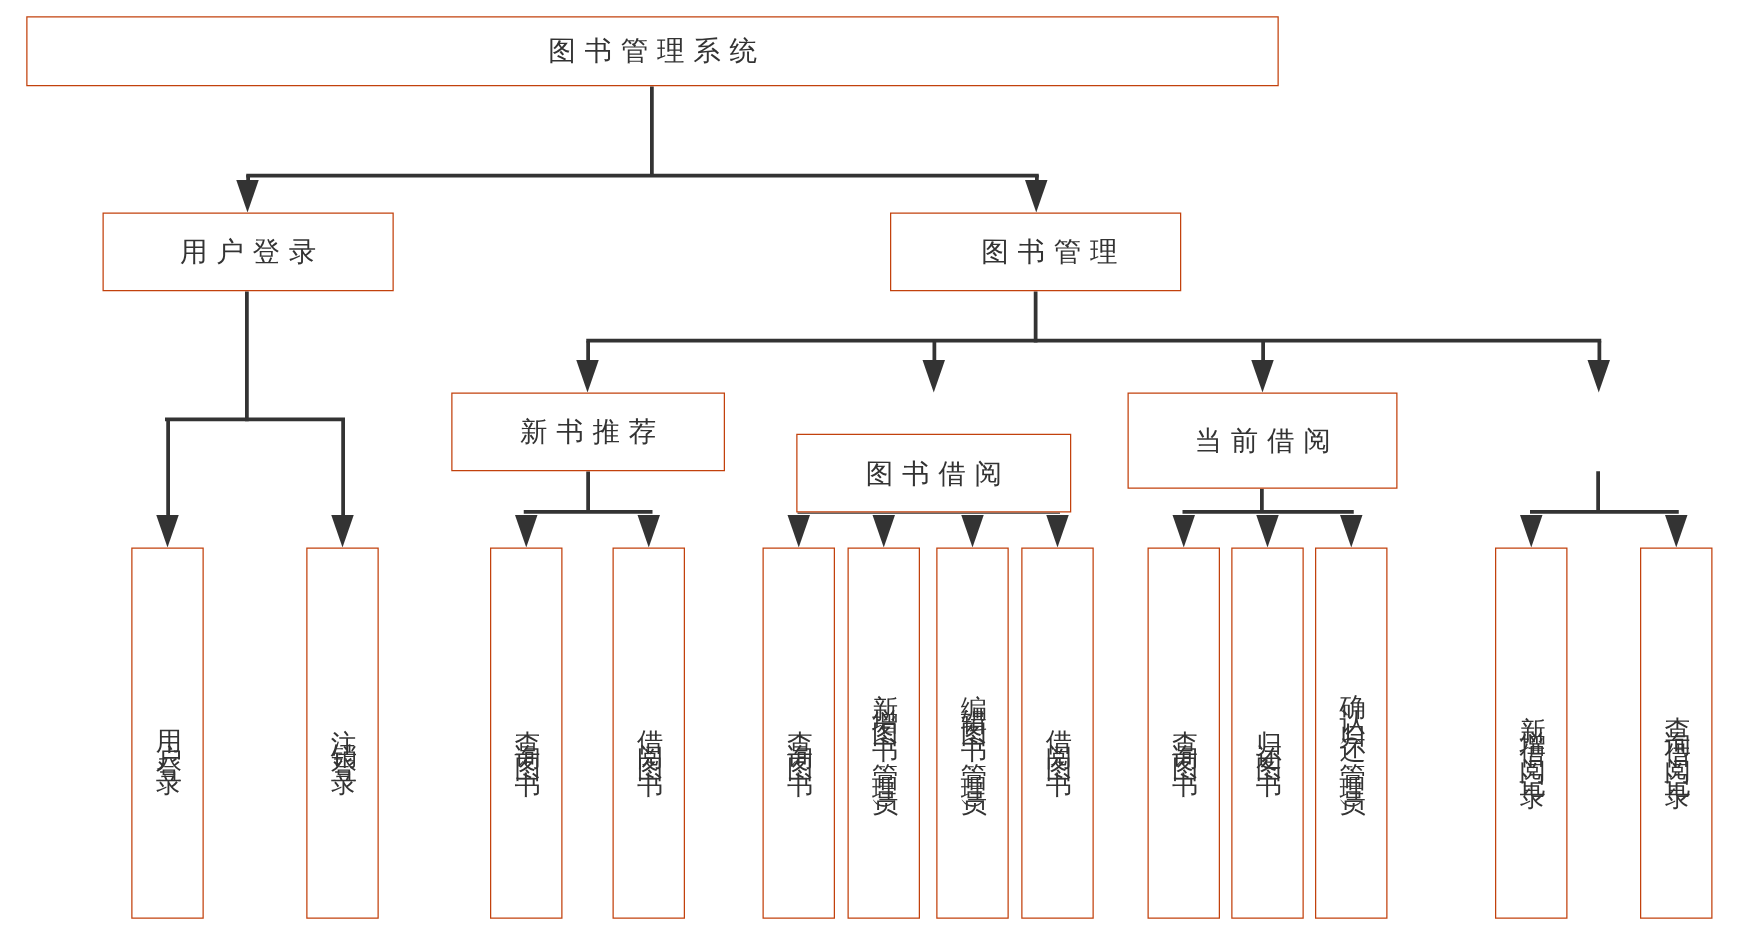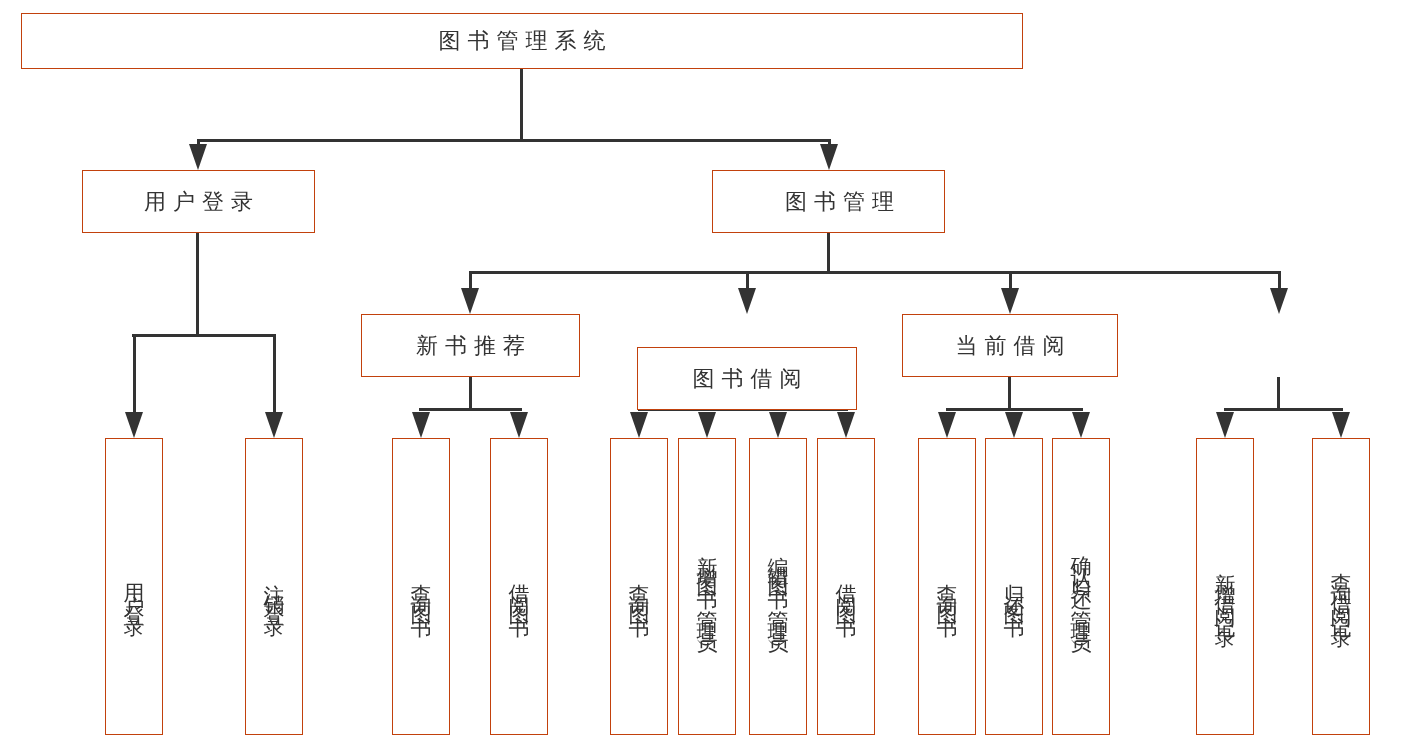--- a/index.html
+++ b/index.html
@@ -61,21 +61,21 @@
   <div class="arrowhead" style="left:461px; top:288px;"></div>
   <div class="line" style="left:746px; top:273px; width:3px; height:17px;"></div>
   <div class="arrowhead" style="left:738px; top:288px;"></div>
   <div class="line" style="left:1009px; top:273px; width:3px; height:17px;"></div>
   <div class="arrowhead" style="left:1001px; top:288px;"></div>
   <div class="line" style="left:1278px; top:273px; width:3px; height:17px;"></div>
   <div class="arrowhead" style="left:1270px; top:288px;"></div>
 
   <div class="box" style="left:361px; top:314px; width:219px; height:63px;">新书推荐</div>
   <div class="box" style="left:637px; top:314px; width:220px; height:63px;margin-top:33px;">图书借阅</div>
-  <div class="box" style="left:902px; top:314px; width:216px; height:63px;">当前借阅</div>
+  <div class="box" style="left:902px; top:314px; width:216px; height:77px;">当前借阅</div>
 
   <div class="line" style="left:469px; top:377px; width:3px; height:33px;"></div>
   <div class="line" style="left:419px; top:408px; width:103px; height:3px;"></div>
   <div class="arrowhead" style="left:412px; top:412px;"></div>
   <div class="arrowhead" style="left:510px; top:412px;"></div>
 
   <div class="line" style="left:746px; top:377px; width:3px; height:33px;"></div>
   <div class="line" style="left:638px; top:408px; width:210px; height:3px;"></div>
   <div class="arrowhead" style="left:630px; top:412px;"></div>
   <div class="arrowhead" style="left:698px; top:412px;"></div>

